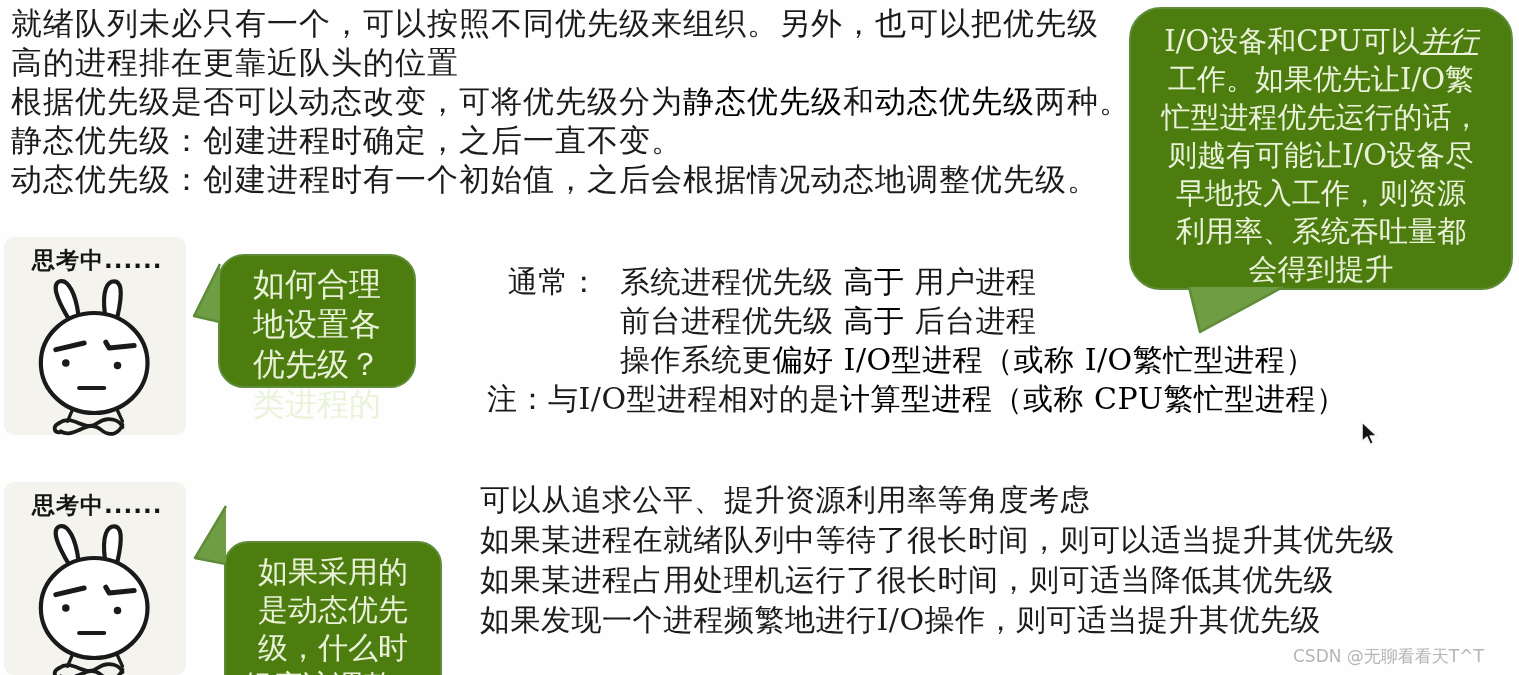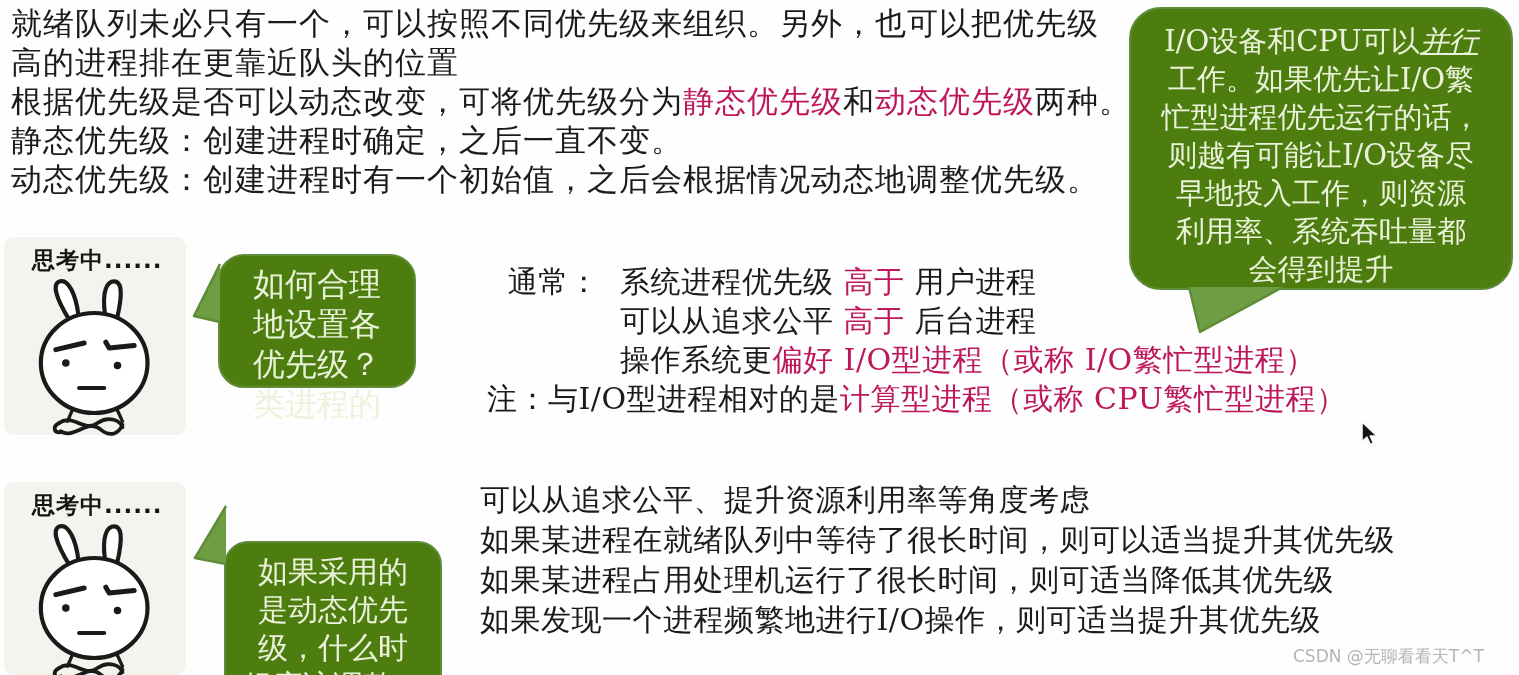--- a/index.html
+++ b/index.html
@@ -2,21 +2,21 @@
 <html><head>
 <meta charset="utf-8">
 <style>
   html,body { margin:0; padding:0; background:#ffffff; }
   .stage {
     position:relative; width:1519px; height:675px; overflow:hidden;
     background:#fefefe;
     font-family:"DejaVu Serif","Liberation Serif",serif;
     color:#1b1b1b;
   }
-  .red { color:#be185d; }
+  .red { color:#000000; }
 
   
   .intro {
     position:absolute; left:11px; top:4px;
     font-size:31px; line-height:39px; letter-spacing:1px;
     white-space:nowrap;
   }
 
   
   .bubble {
@@ -137,21 +137,21 @@
     <div>优先级？</div>
     <div>类进程的</div>
   </div>
   <svg class="tail" style="left:190px; top:262px;" width="32" height="64">
     <path d="M30,2 L4,54 L30,60 Z" fill="#6f9d44"></path>
     <path d="M30,2 L4,54 L30,60" fill="none" stroke="#5e8c38" stroke-width="2.5" stroke-linejoin="round"></path>
   </svg>
 
   <div class="usually">
     <div><span class="u-label">通常：</span><span>系统进程优先级 </span><span class="red">高于</span><span> 用户进程</span></div>
-    <div class="indent"><span>可以从追求公平 </span><span class="red">高于</span><span> 后台进程</span></div>
+    <div class="indent"><span>前台进程优先级 </span><span class="red">高于</span><span> 后台进程</span></div>
     <div class="indent"><span>操作系统更</span><span class="red">偏好 I/O型进程（或称 I/O繁忙型进程）</span></div>
     <div><span>注：与I/O型进程相对的是</span><span class="red">计算型进程（或称 CPU繁忙型进程）</span></div>
   </div>
 
   <div class="rabbit-panel panel-2">
     <div class="think-label">思考中......</div>
     <svg class="rabbit-svg" width="162" height="160" viewBox="0 0 170 192">
       <use href="#rabbit-def"></use>
     </svg>
   </div>

